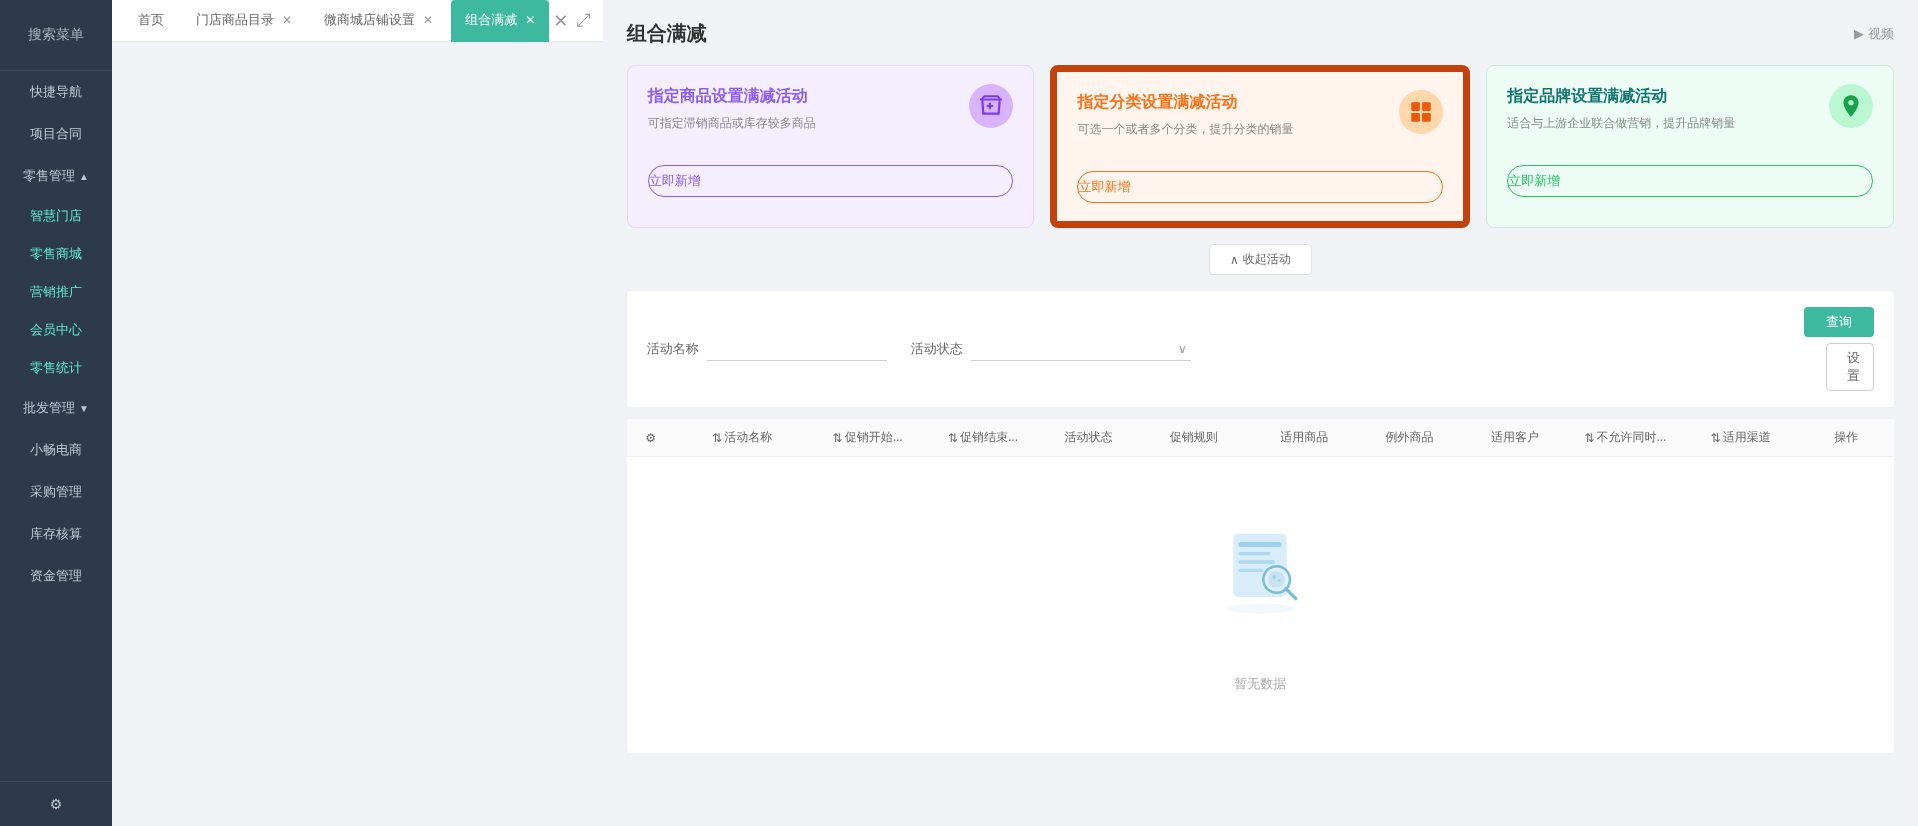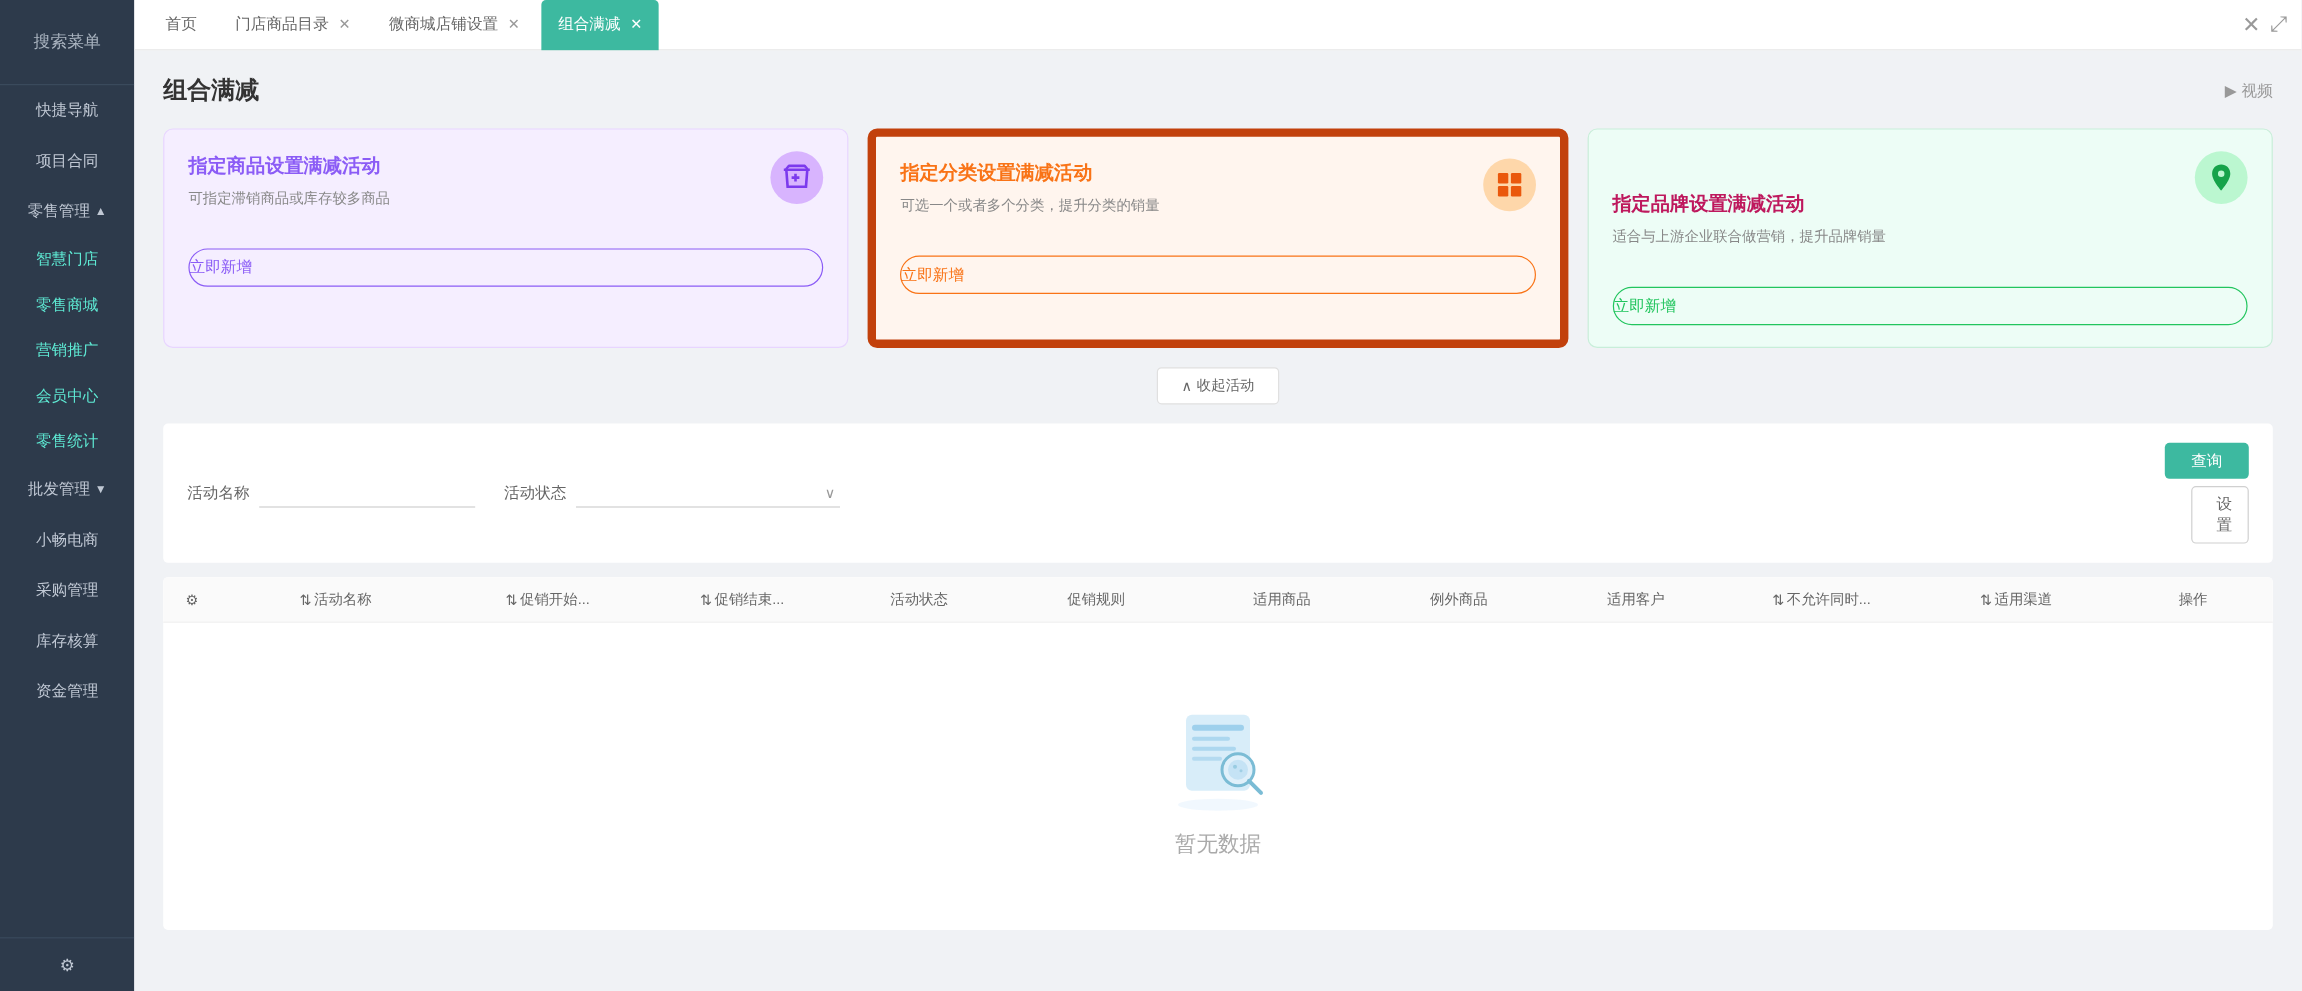--- a/index.html
+++ b/index.html
@@ -49,21 +49,20 @@
       padding: 14px 10px;
       text-align: center;
       border-top: 1px solid #3a4a5c;
       cursor: pointer;
     }
 
     
     .main {
       flex: 1;
       display: flex;
-      flex-direction: column;
       background: #f0f2f5;
       overflow: hidden;
     }
 
     
     .tab-bar {
       display: flex;
       align-items: center;
       background: #fff;
       border-bottom: 1px solid #e8e8e8;
@@ -154,21 +153,21 @@
     .activity-card.orange { background: #fff5ee; border: 7px solid #c2410c; }
     .activity-card.green { background: #edfdf6; border: 1px solid #c8eed9; }
 
     .card-title {
       font-size: 16px;
       font-weight: 600;
       margin-bottom: 8px;
     }
     .activity-card.purple .card-title { color: #8b5cf6; }
     .activity-card.orange .card-title { color: #f97316; }
-    .activity-card.green .card-title { color: #be185d; margin-top: 32px; }
+    .activity-card.green .card-title { color: #0f766e; }
 
     .card-desc {
       font-size: 12px;
       color: #888;
       margin-bottom: 18px;
       min-height: 32px;
     }
     .card-icon {
       position: absolute;
       right: 20px;
@@ -341,22 +340,23 @@
       align-items: center;
       justify-content: center;
       padding: 60px 20px;
     }
     .empty-icon {
       width: 100px;
       height: 100px;
       margin-bottom: 12px;
     }
     .empty-text {
-      font-size: 18px;
+      font-size: 13px;
       color: #aaa;
+      margin-top: 46px;
     }
   </style>
 </head>
 <body>
 
 <div class="sidebar">
   <div class="sidebar-search">搜索菜单</div>
 
   <div class="sidebar-item">
     <span>快捷导航</span>

